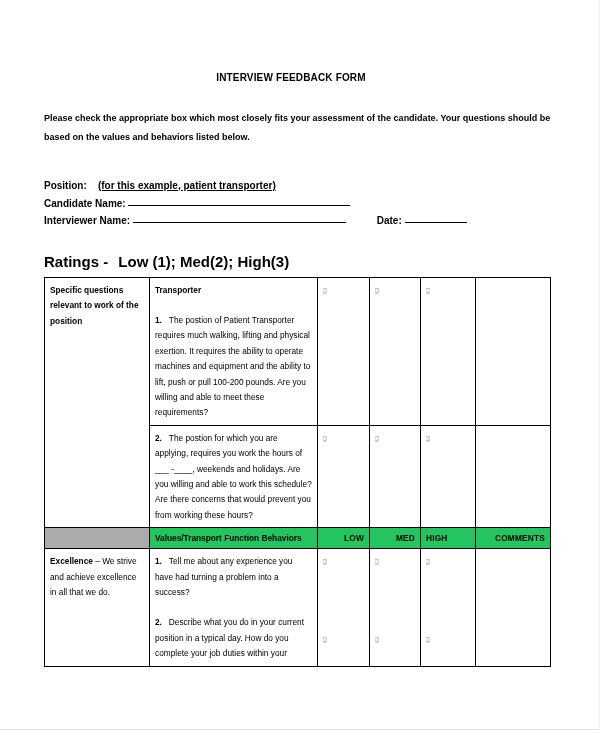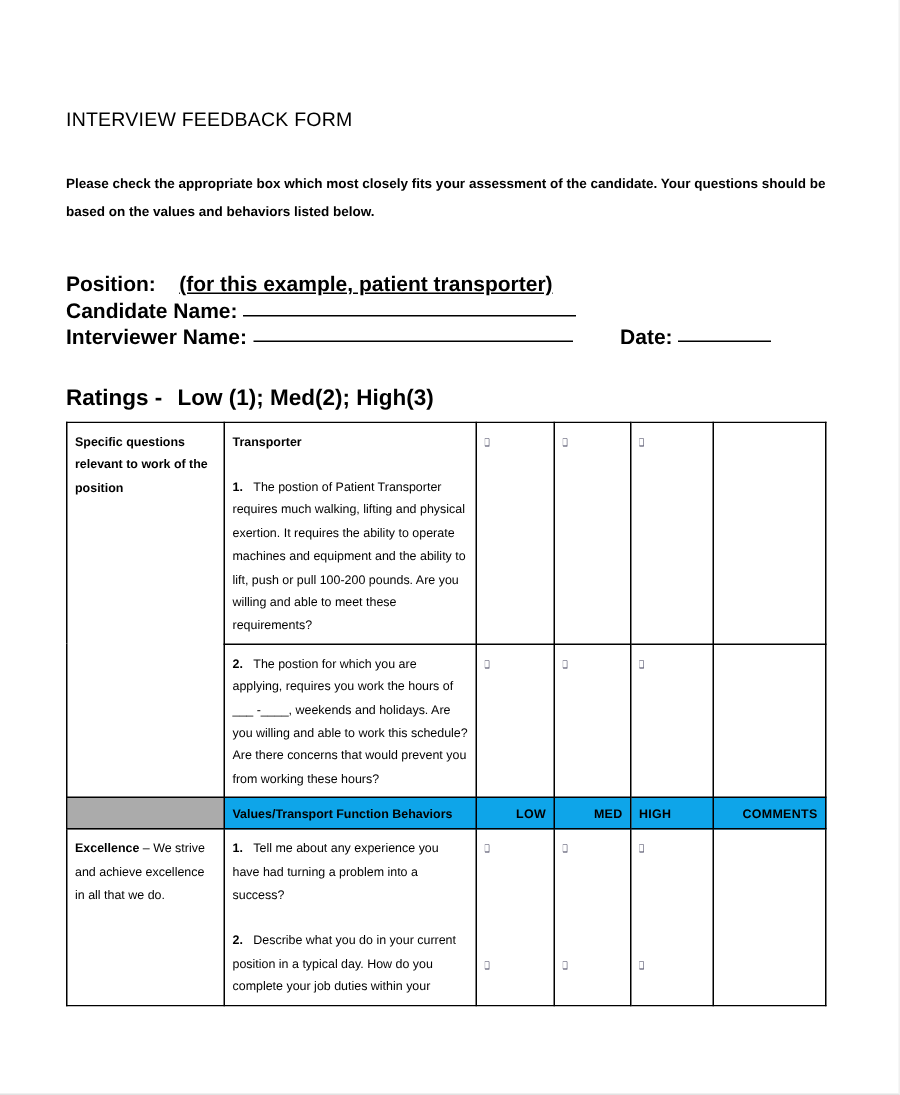--- a/index.html
+++ b/index.html
@@ -26,37 +26,37 @@
     border-right: 1px solid #f0f0f0;
   }
   .content {
     position: absolute;
     left: 44px;
     top: 72px;
     width: 512px;
   }
 
   .doc-title {
-    text-align: left;
-    font-size: 13px;
-    font-weight: normal;
+    text-align: center;
+    font-size: 10px;
+    font-weight: bold;
     letter-spacing: 0.15px;
     margin: 0 0 26px 0;
     padding-right: 18px;
   }
 
   .intro-para {
     font-size: 9px;
     line-height: 19px;
     margin: 0 0 30px 0;
     font-weight: 700;
   }
 
   .field-row {
-    font-size: 14px;
+    font-size: 10px;
     font-weight: bold;
     line-height: 17.5px;
     white-space: nowrap;
   }
   .field-label { font-weight: bold; }
   .field-underline-text {
     text-decoration: underline;
     font-weight: bold;
   }
   .blank-line {
@@ -121,21 +121,21 @@
     font-size: 7px;
     line-height: 7px;
     color: #3a3a55;
     letter-spacing: -1px;
     transform: scaleX(0.55);
     transform-origin: left top;
     white-space: nowrap;
   }
 
   tr.gray-row td {
-    background: #0ea5e9;
+    background: #22c55e;
     padding-top: 3px;
     padding-bottom: 3px;
     line-height: 14px;
   }
   tr.gray-row td.cell-left { background: #ababab; }
 
   .val-hdr { font-weight: bold; }
 
   .excellence-label b { font-weight: bold; }
 

